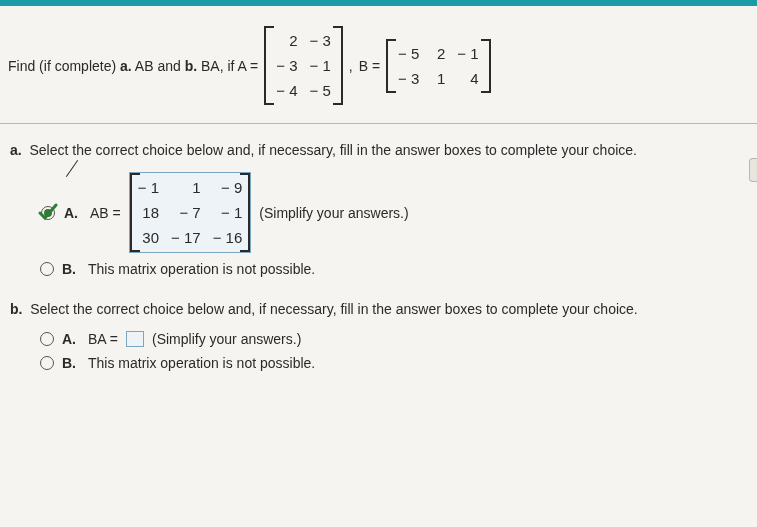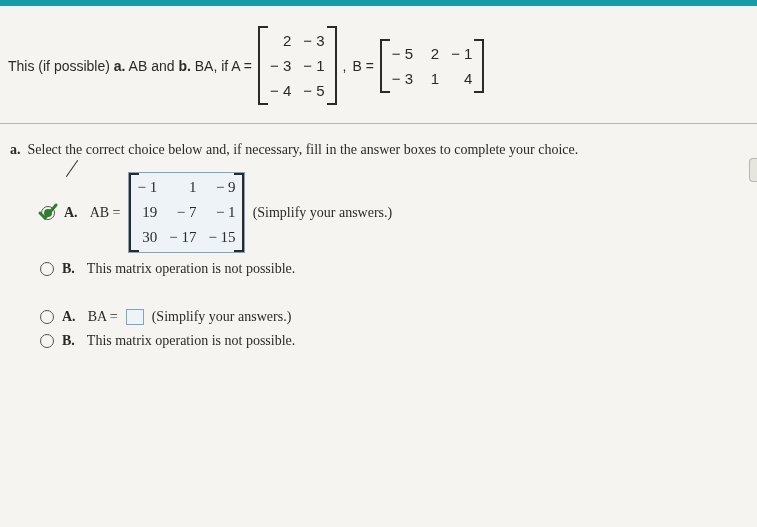--- a/index.html
+++ b/index.html
@@ -46,21 +46,20 @@
     }
     .divider-slash {
       position: absolute;
       left: 62px; top: 168px;
       width: 20px; height: 1px;
       background: #2a2a2a;
       transform: rotate(-55deg);
     }
     .part {
       padding: 18px 10px 10px 10px;
-      font-family: Liberation Serif, serif;
     }
     .part-prompt { margin-bottom: 14px; }
     .choice-row {
       display: flex;
       align-items: center;
       gap: 8px;
       margin: 8px 0 8px 30px;
     }
     .radio {
       width: 14px; height: 14px;
@@ -107,21 +106,21 @@
       border-radius: 4px 0 0 4px;
     }
   </style>
 </head>
 <body>
 
 <div class="topbar"></div>
 
 <div class="question-setup">
   <span>
-    <span>This (if possible) </span><b>a.</b><span> AB and </span><b>b.</b><span> BA, if A =</span>
+    <span>Find (if complete) </span><b>a.</b><span> AB and </span><b>b.</b><span> BA, if A =</span>
   </span>
   <span class="matrix">
     <table>
       <tbody>
           <tr>
             <td>2</td>
             <td>− 3</td>
           </tr>
       <tr>
             <td>− 3</td>
@@ -173,43 +172,46 @@
     <span>AB =</span>
     <span class="matrix ans-matrix">
       <table>
         <tbody>
             <tr>
               <td>− 1</td>
               <td>1</td>
               <td>− 9</td>
             </tr>
         <tr>
-              <td>19</td>
+              <td>18</td>
               <td>− 7</td>
               <td>− 1</td>
             </tr>
         <tr>
               <td>30</td>
               <td>− 17</td>
-              <td>− 15</td>
+              <td>− 16</td>
             </tr>
       </tbody>
         </table>
     </span>
     <span>(Simplify your answers.)</span>
   </div>
 
   <div class="choice-row">
     <span class="radio"></span>
     <span class="opt-label">B.</span>
     <span>This matrix operation is not possible.</span>
   </div>
 </div>
 
 <div class="part" style="padding-top:6px;">
+  <div class="part-prompt">
+    <b>b.</b>&nbsp;&nbsp;<span>Select the correct choice below and, if necessary, fill in the answer boxes to complete your choice.</span>
+  </div>
 
   <div class="choice-row">
     <span class="radio"></span>
     <span class="opt-label">A.</span>
     <span>BA =</span>
     <span class="ans-box"></span>
     <span>(Simplify your answers.)</span>
   </div>
 
   <div class="choice-row">

